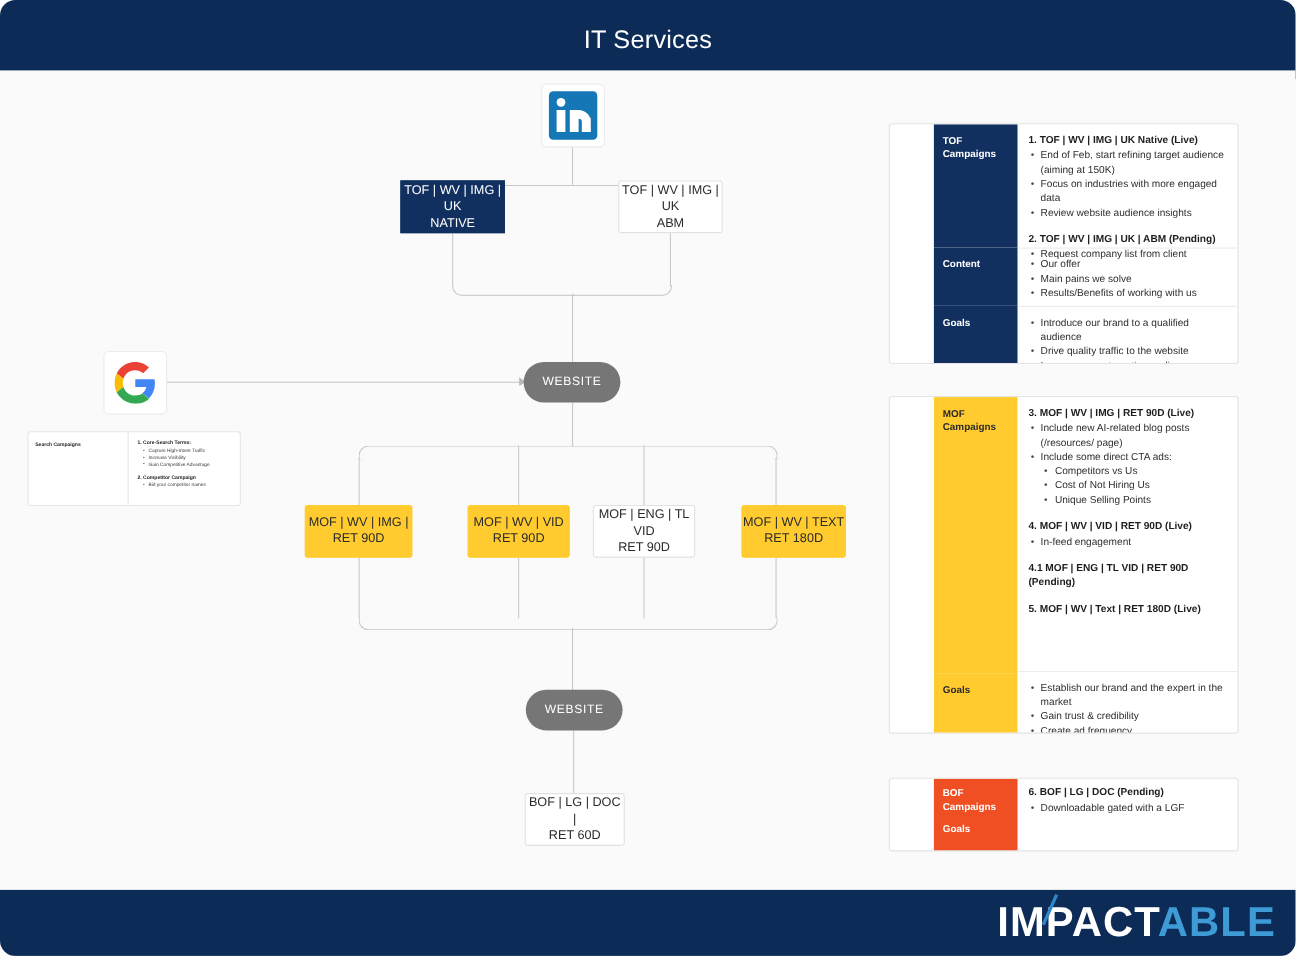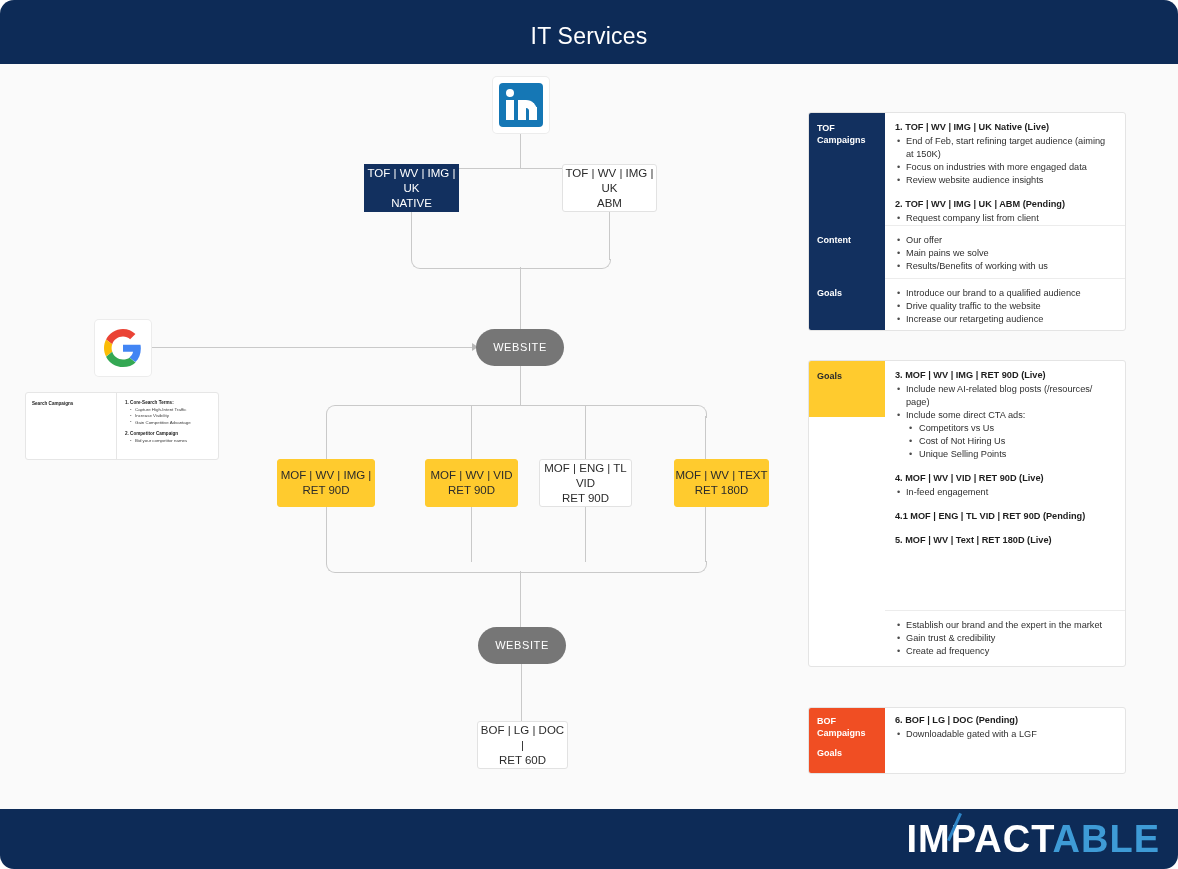--- a/index.html
+++ b/index.html
@@ -149,21 +149,21 @@
     padding-left: 4px;
   }
   #search-card li::before {
     content: "•"; position: absolute; left: -1px; top: -.5px; font-size: 4.4px; color: #555;
   }
 
   
   .panel {
     position: absolute; box-sizing: border-box;
     background: #ffffff; border: 1px solid #e4e4e4; border-radius: 3px;
-    display: flex; z-index: 3; overflow: hidden;
+    display: flex; z-index: 3; overflow: hidden; padding-left: 40px;
   }
   .panel .railcol { width: 76px; flex: none; position: relative; }
   .panel .bodycol { flex: 1; display: flex; flex-direction: column; }
   .rail-cell {
     box-sizing: border-box; padding: 9px 0 0 8px;
     font-size: 9px; font-weight: 700; line-height: 12px;
   }
   .rail-navy   { background: #12305f; color: #ffffff; }
   .rail-yellow { background: #ffcb2e; color: #2b2b2b; }
   .rail-orange { background: #f04e23; color: #ffffff; }
@@ -358,20 +358,21 @@
             <li>Introduce our brand to a qualified audience</li>
             <li>Drive quality traffic to the website</li>
             <li>Increase our retargeting audience</li>
           </ul>
         </div>
       </div>
     </div>
 
     <div class="panel" style="left:808px; top:296px; width:318px; height:307px;">
       <div class="railcol">
+        <div class="rail-cell rail-yellow" style="height:251px;">MOF Campaigns</div>
         <div class="rail-cell rail-yellow" style="height:56px;">Goals</div>
       </div>
       <div class="bodycol">
         <div class="body-cell" style="height:251px;">
           <div class="hdg">3. MOF | WV | IMG | RET 90D (Live)</div>
           <ul class="blist">
             <li>Include new AI-related blog posts (/resources/ page)</li>
             <li>
               <span>Include some direct CTA ads:</span>
               <ul class="sub">

